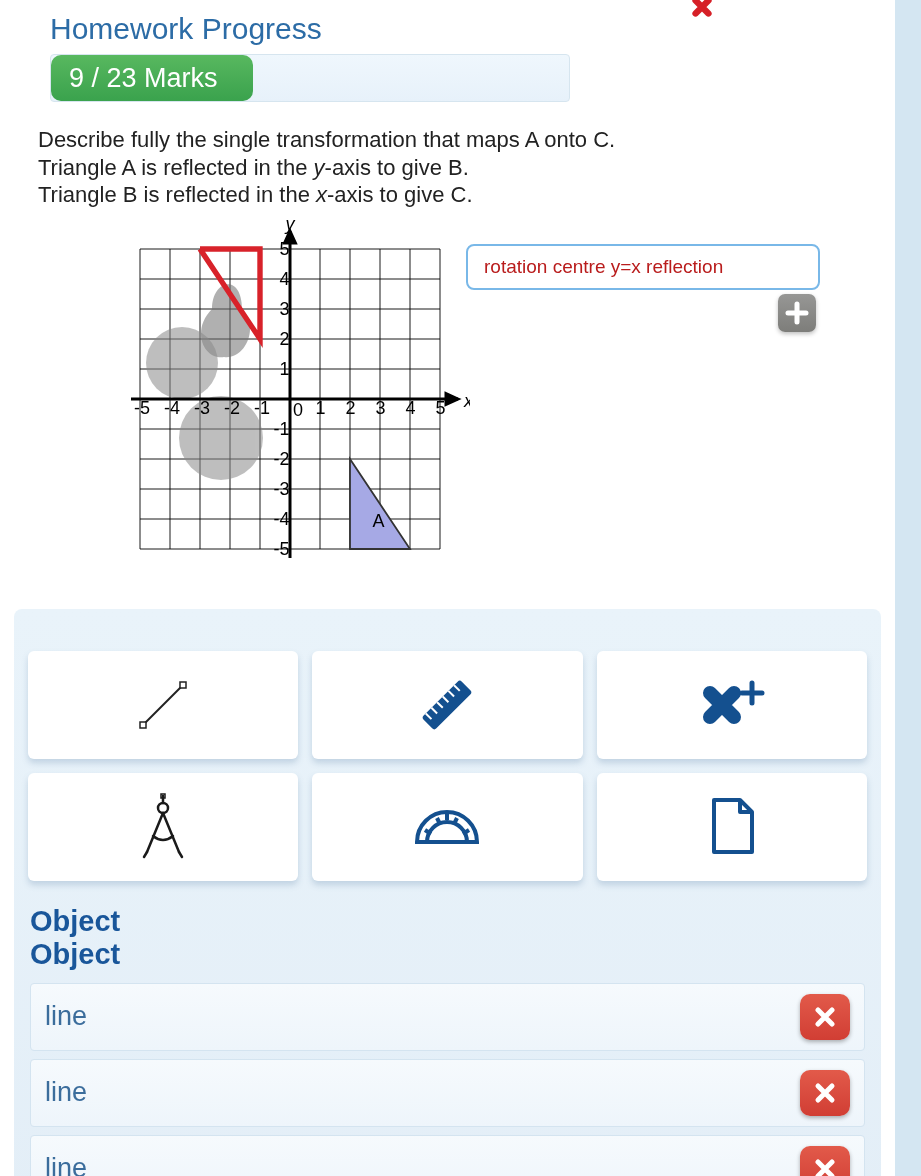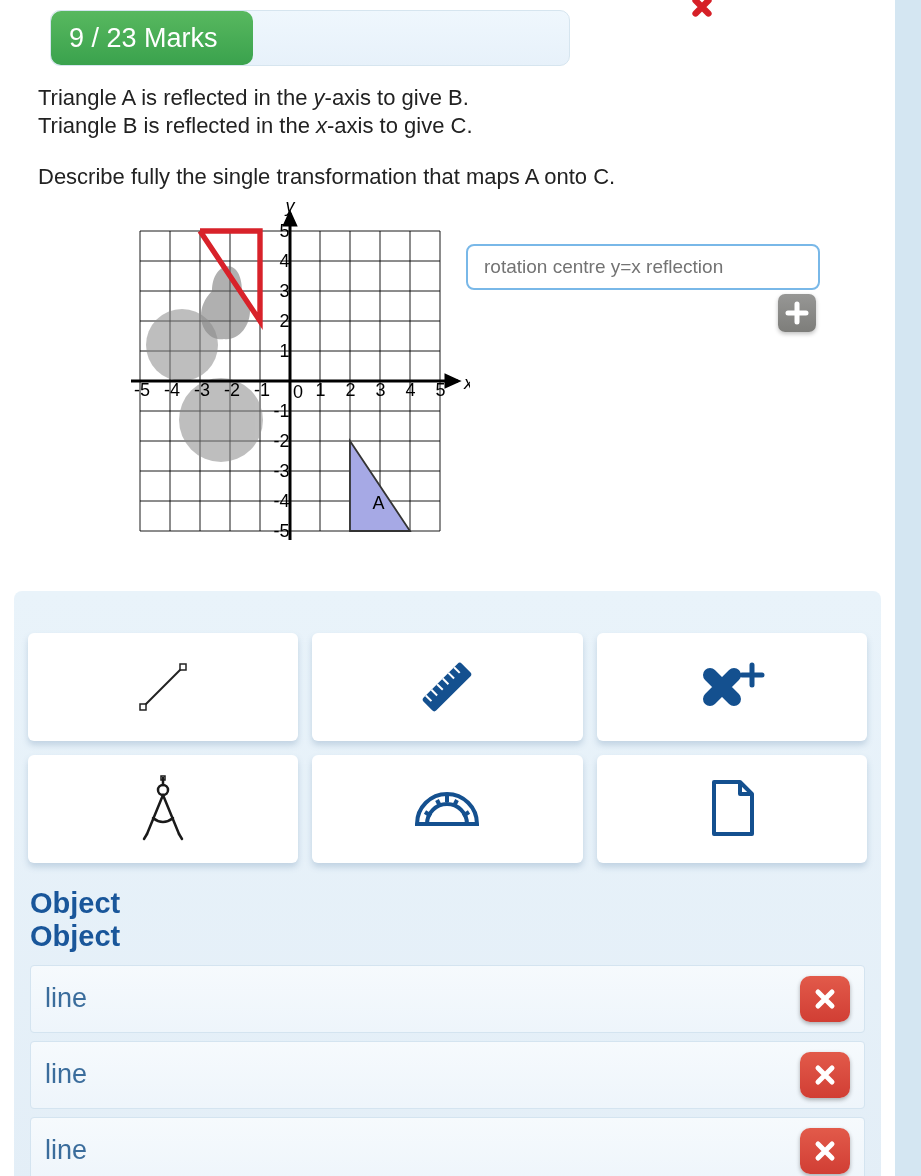--- a/index.html
+++ b/index.html
@@ -25,22 +25,22 @@
     }
     .progress-title {
       font-size: 30px;
       color: #2c6ca6;
       margin: 2px 0 8px 50px;
       font-weight: 400;
     }
     .progress-bar {
       margin-left: 50px;
       width: 520px;
-      height: 56px;
-      border-radius: 10px;
+      height: 48px;
+      border-radius: 4px;
       background: linear-gradient(#eff7fd,#e7f1fa);
       border: 1px solid #d6e5ef;
       position: relative;
     }
     .progress-fill {
       position: absolute;
       left: 0; top: 0; bottom: 0;
       width: 39%;
       background: linear-gradient(#58b85f,#3aa24d);
       border-radius: 10px;
@@ -74,21 +74,21 @@
       top: 244px;
       width: 354px;
       height: 46px;
       background: #fff;
       border: 2px solid #79b8e8;
       border-radius: 8px;
       display: flex;
       align-items: center;
       padding: 0 16px;
       font-size: 19px;
-      color: #737373;
+      color: #b91c1c;
     }
     .add-btn {
       position: absolute;
       left: 778px;
       top: 294px;
       width: 38px;
       height: 38px;
       background: linear-gradient(#979795,#7d7d7a);
       border-radius: 7px;
       display: flex;
@@ -160,32 +160,33 @@
 <body>
 
 <div class="page">
 
   <div class="red-x-top">
     <svg width="48" height="22" viewBox="0 0 48 48">
       <path d="M10 10 L38 38 M38 10 L10 38" stroke="#d62027" stroke-width="14" stroke-linecap="round"></path>
     </svg>
   </div>
 
+  <h1 class="progress-title">Homework Progress</h1>
   <div class="progress-bar">
     <div class="progress-fill">
       <span>9 / 23 Marks</span>
     </div>
   </div>
 
   <div class="question">
+    <p style="margin-top:24px;">Describe fully the single transformation that maps A onto C.</p>
     <p>
       <span>Triangle A is reflected in the </span><span class="italic">y</span><span>-axis to give B.</span><br>
       <span>Triangle B is reflected in the </span><span class="italic">x</span><span>-axis to give C.</span>
     </p>
-    <p style="margin-top:24px;">Describe fully the single transformation that maps A onto C.</p>
   </div>
 
   <div class="answer-box">
     <span>rotation  centre y=x reflection</span>
   </div>
 
   <div class="add-btn">
     <svg width="24" height="24">
       <path d="M12 3 V21 M3 12 H21" stroke="#fff" stroke-width="5" stroke-linecap="round"></path>
     </svg>

